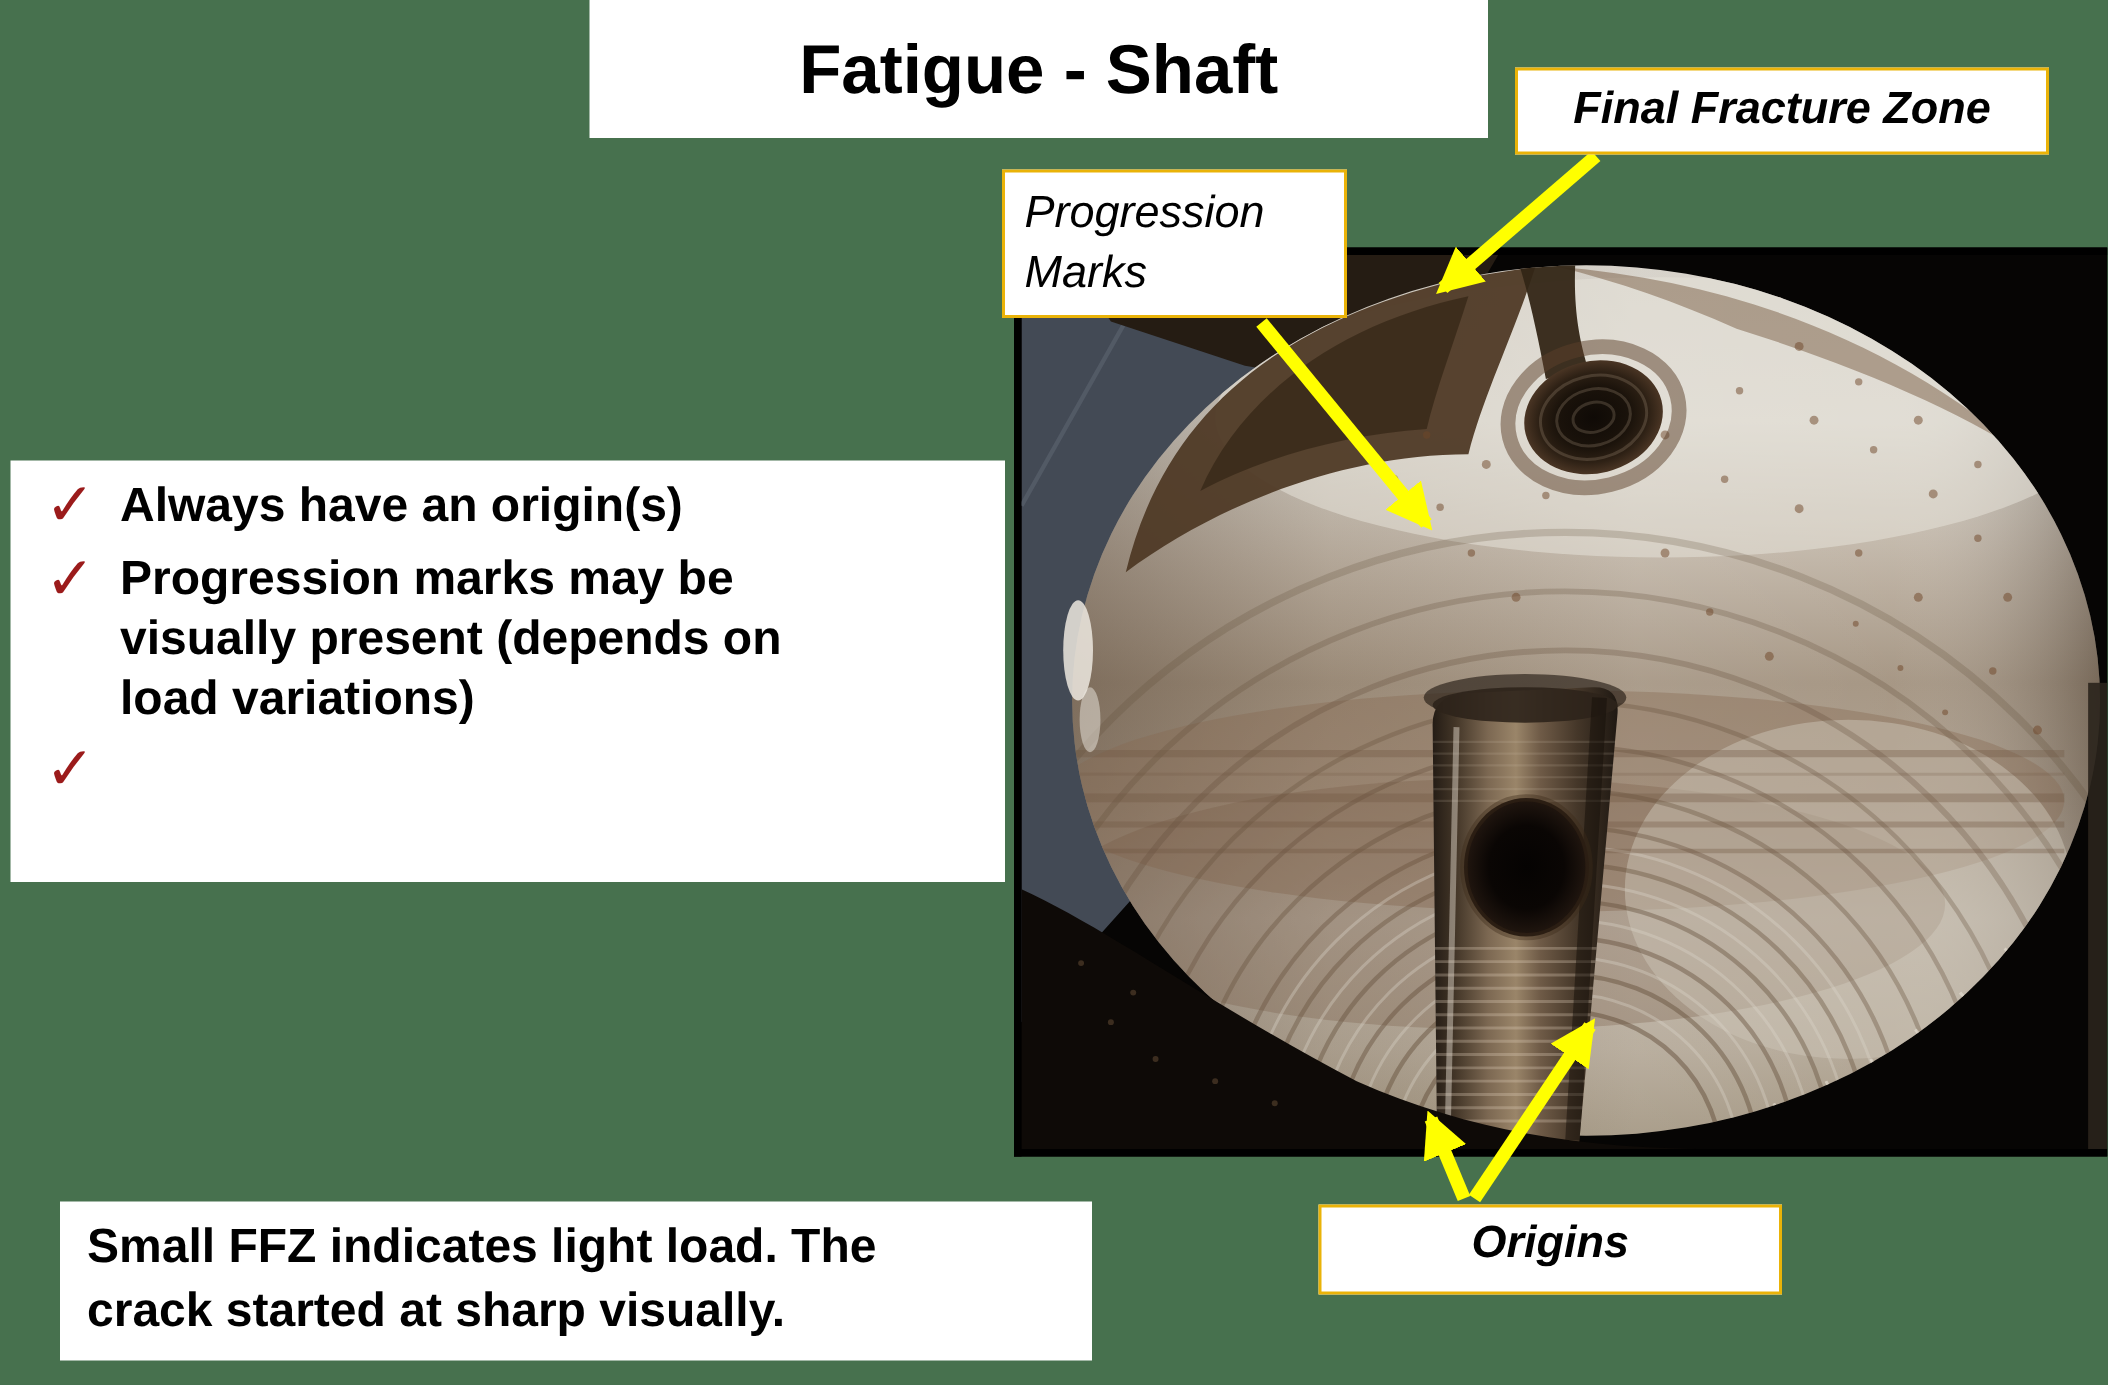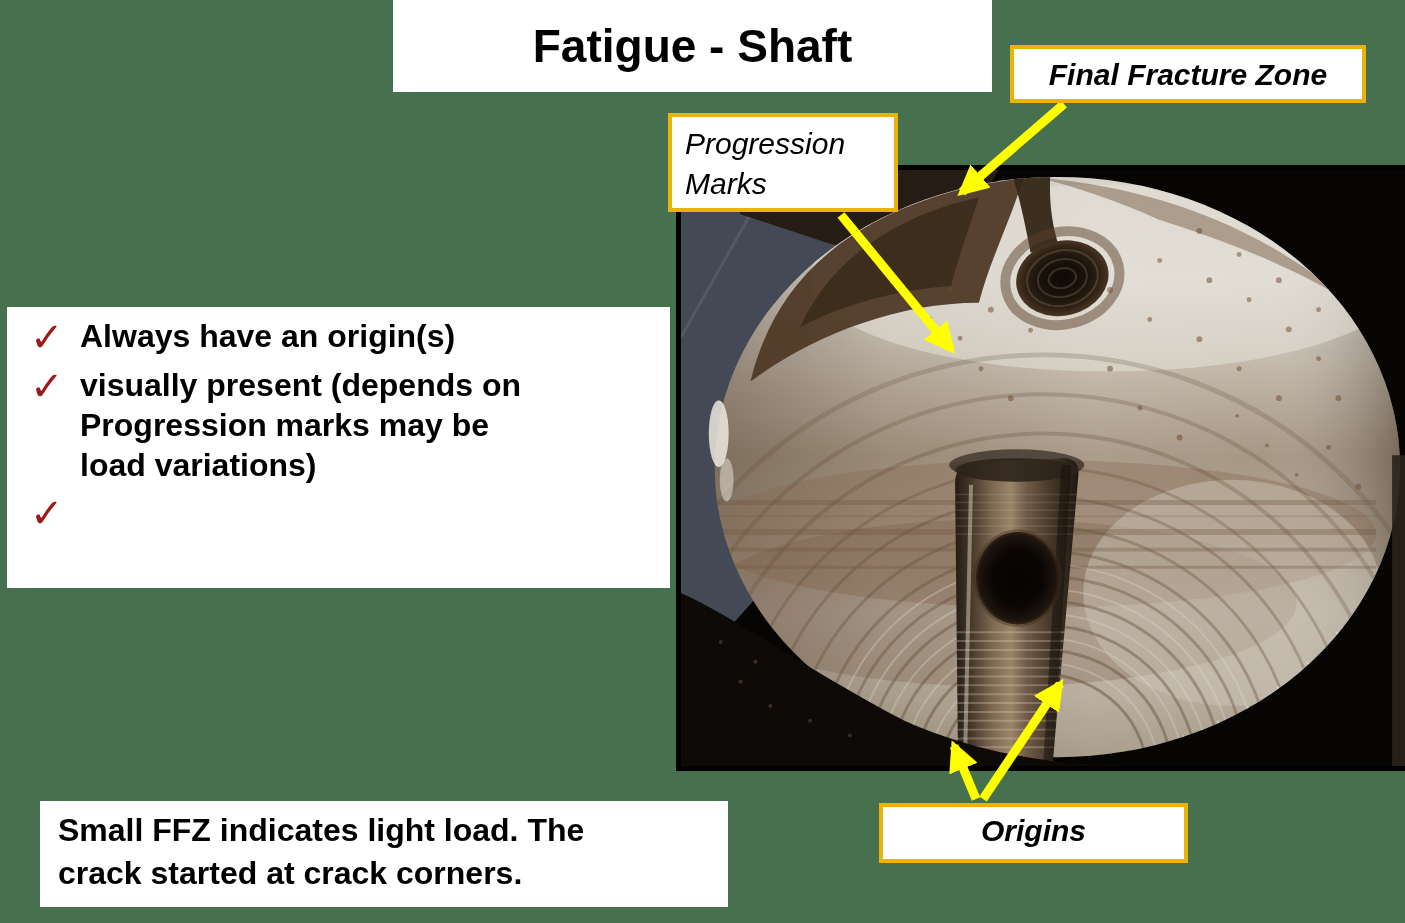--- a/index.html
+++ b/index.html
@@ -2,21 +2,21 @@
 <html><head>
 <meta charset="utf-8">
 <style>
   html,body{margin:0;padding:0;}
   body{
     width:1405px;height:923px;position:relative;overflow:hidden;
     background:var(--bg,#47714E);
     font-family:"Liberation Sans","DejaVu Sans",sans-serif;
   }
   .box{position:absolute;background:#fff;color:#000;box-sizing:border-box;}
-  .bordered{border:4px solid #eab308;}
+  .bordered{border:2px solid #eab308;}
   .title-box{left:393px;top:0;width:599px;height:92px;z-index:20;
     text-align:center;line-height:92px;font-size:46px;font-weight:bold;}
   .ffz-label{left:1010px;top:45px;width:356px;height:58px;z-index:45;
     text-align:center;line-height:51px;font-size:30px;font-weight:bold;font-style:italic;}
   .pm-label{left:668px;top:113px;width:230px;height:99px;z-index:45;
     padding:7px 0 0 13px;font-size:30px;font-weight:normal;font-style:italic;line-height:40px;}
   .origins-label{left:879px;top:803px;width:309px;height:60px;z-index:45;
     text-align:center;line-height:48px;font-size:30px;font-weight:bold;font-style:italic;}
   .bullets-box{left:7px;top:307px;width:663px;height:281px;z-index:20;padding-top:9px;}
   .bullet-item{display:flex;margin-bottom:7px;}
@@ -262,26 +262,26 @@
 <div class="box bullets-box">
   <div class="bullet-item">
     <div class="check">✓</div>
     <div class="bullet-text">
       <div>Always have an origin(s)</div>
     </div>
   </div>
   <div class="bullet-item">
     <div class="check">✓</div>
     <div class="bullet-text">
+      <div>Progression marks may be</div>
       <div>visually present (depends on</div>
-      <div>Progression marks may be</div>
       <div>load variations)</div>
     </div>
   </div>
   <div class="bullet-item">
     <div class="check">✓</div>
   </div>
 </div>
 
 <div class="box caption-box">
   <div>Small FFZ indicates light load. The</div>
-  <div>crack started at crack corners.</div>
+  <div>crack started at sharp visually.</div>
 </div>
 
 </body></html>

